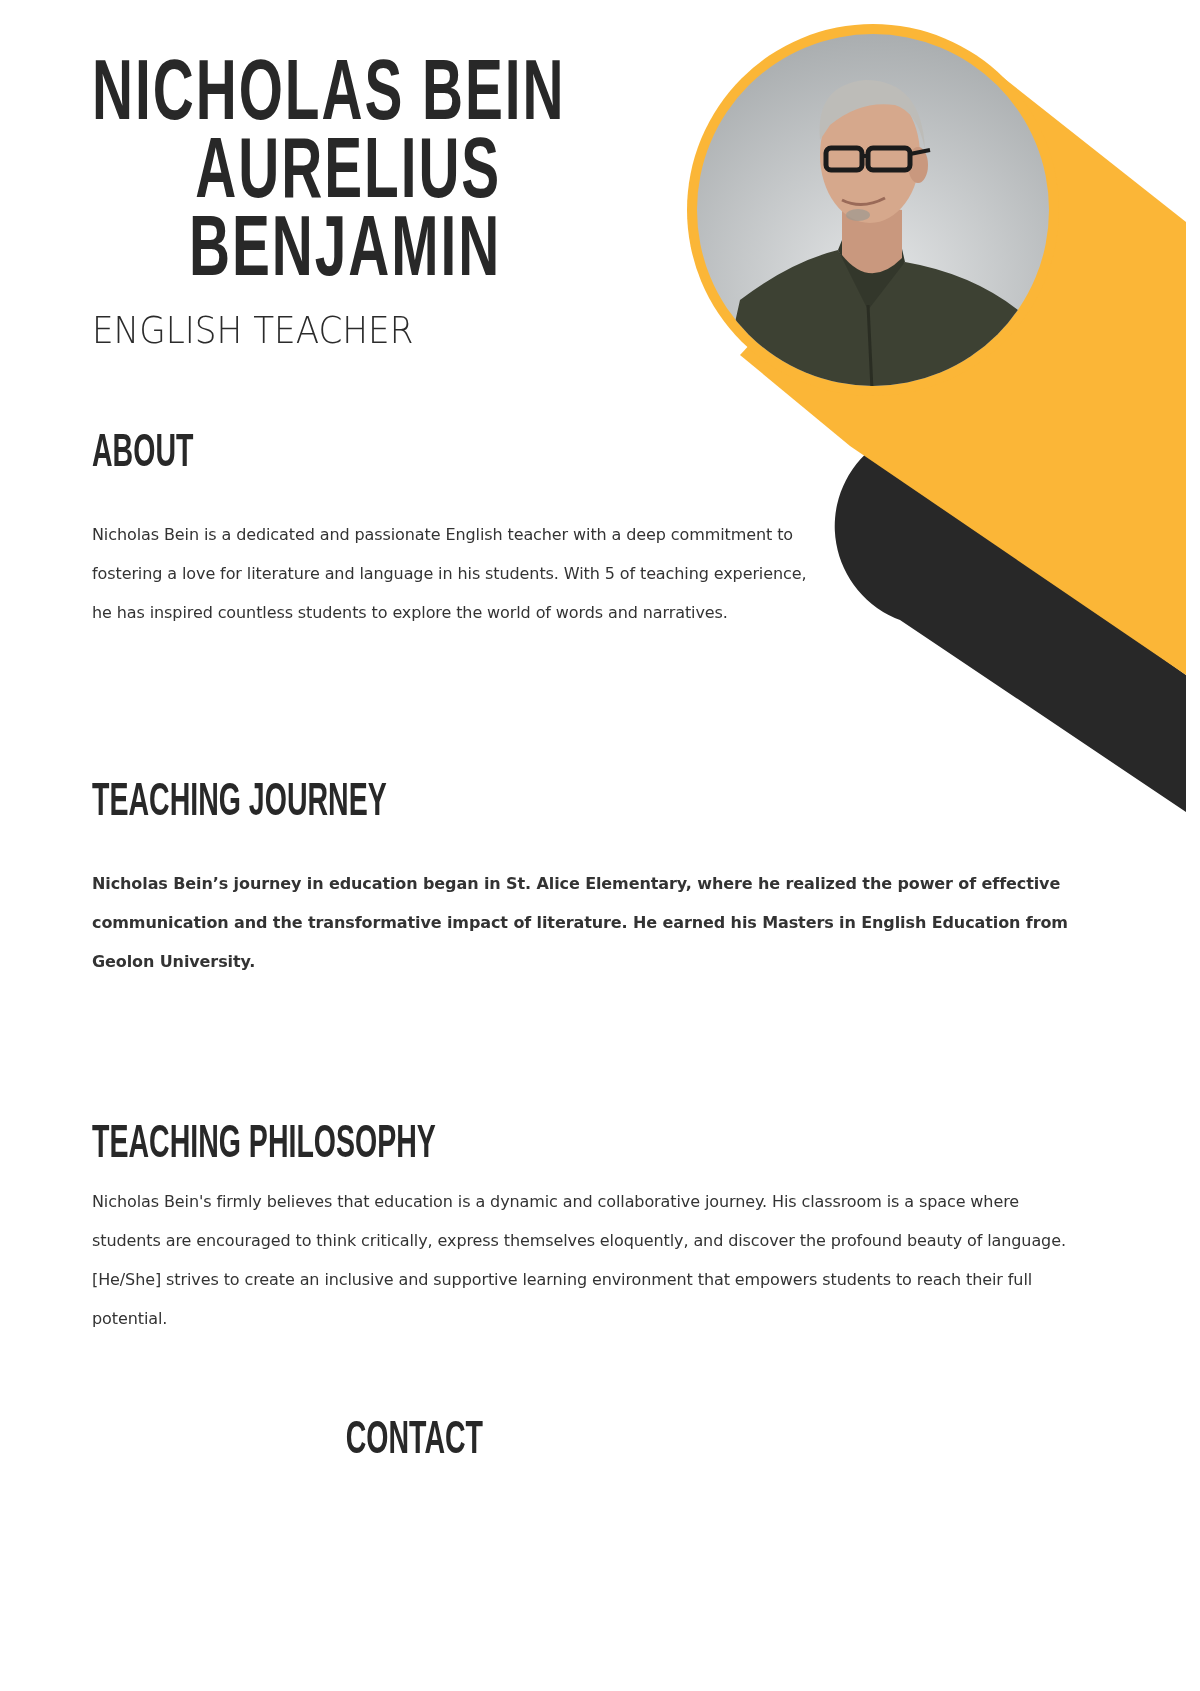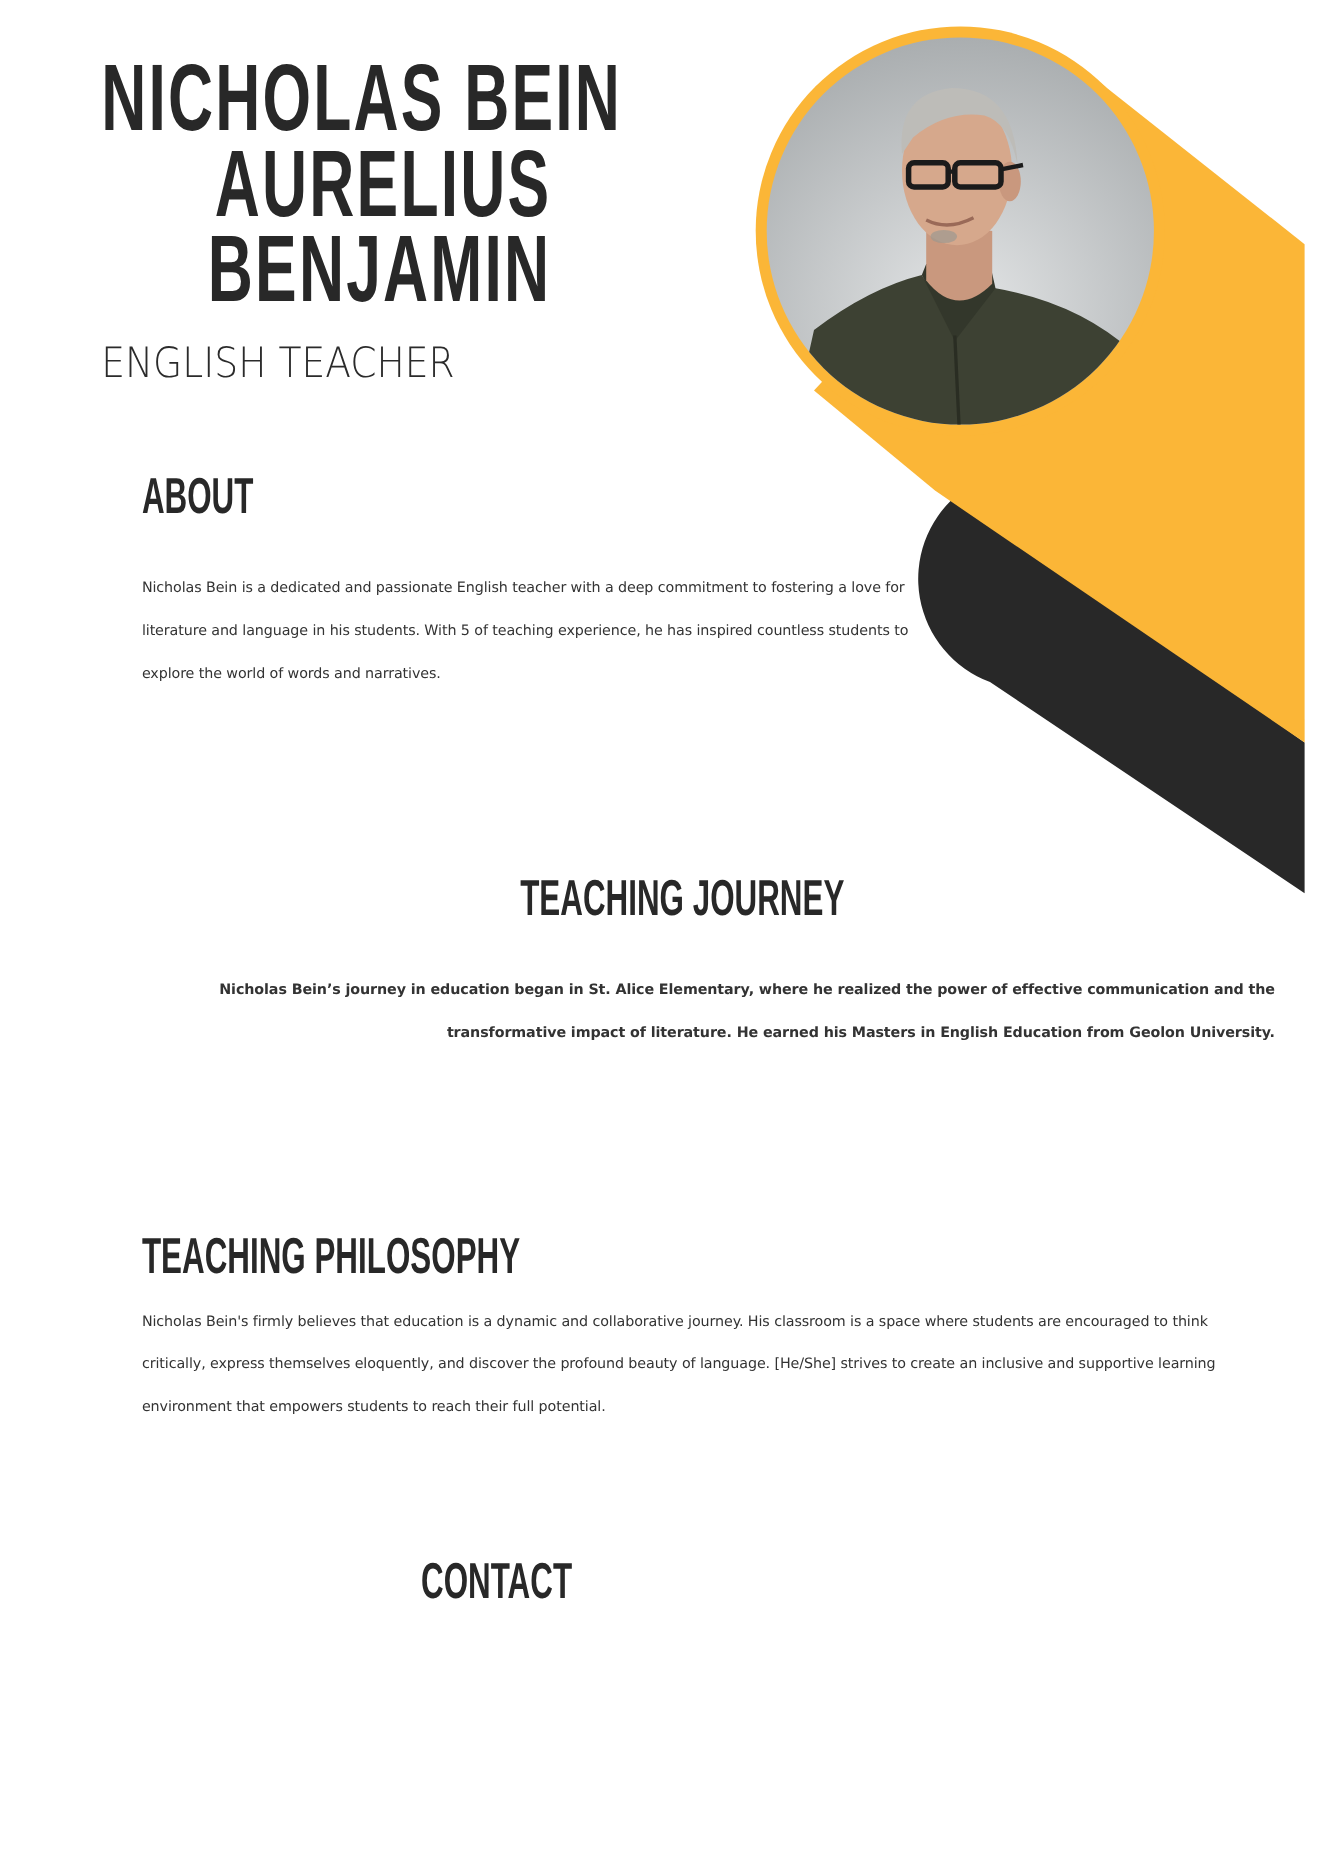--- a/index.html
+++ b/index.html
@@ -51,45 +51,44 @@
     font-size: 38px;
     letter-spacing: 0px;
     color: #2b2b2b;
     transform: scaleX(0.9);
     transform-origin: left center;
     white-space: nowrap;
   }
   .section {
     position: absolute;
     left: 92px;
-    margin-left: 37px;
   }
   .section-heading {
     display: block;
     font-family: "Liberation Sans", sans-serif;
     font-weight: 700;
     font-size: 46px;
     line-height: 50px;
     color: #282828;
     transform: scaleX(0.62);
     transform-origin: left center;
     white-space: nowrap;
     margin: 0;
   }
   .section-body {
     font-family: "DejaVu Sans", sans-serif;
-    font-size: 13px;
+    font-size: 16px;
     line-height: 39px;
     color: #333333;
     margin: 0;
     letter-spacing: -0.1px;
   }
   #about { top: 425px; width: 720px; }
   #about .section-body { margin-top: 40px; }
-  #journey { top: 791px; width: 1030px; text-align: right; }
+  #journey { top: 774px; width: 1030px; }
   #journey .section-body { margin-top: 40px; font-weight: bold; }
   #philosophy { top: 1116px; width: 1000px; }
   #philosophy .section-body { margin-top: 16px; }
   #contact { top: 1412px; width: 1040px; text-align: center; }
   #contact .section-body { margin-top: 44px; }
 </style>
 </head>
 <body>
 
 <svg class="deco" viewBox="0 0 1200 1691" xmlns="http://www.w3.org/2000/svg">

